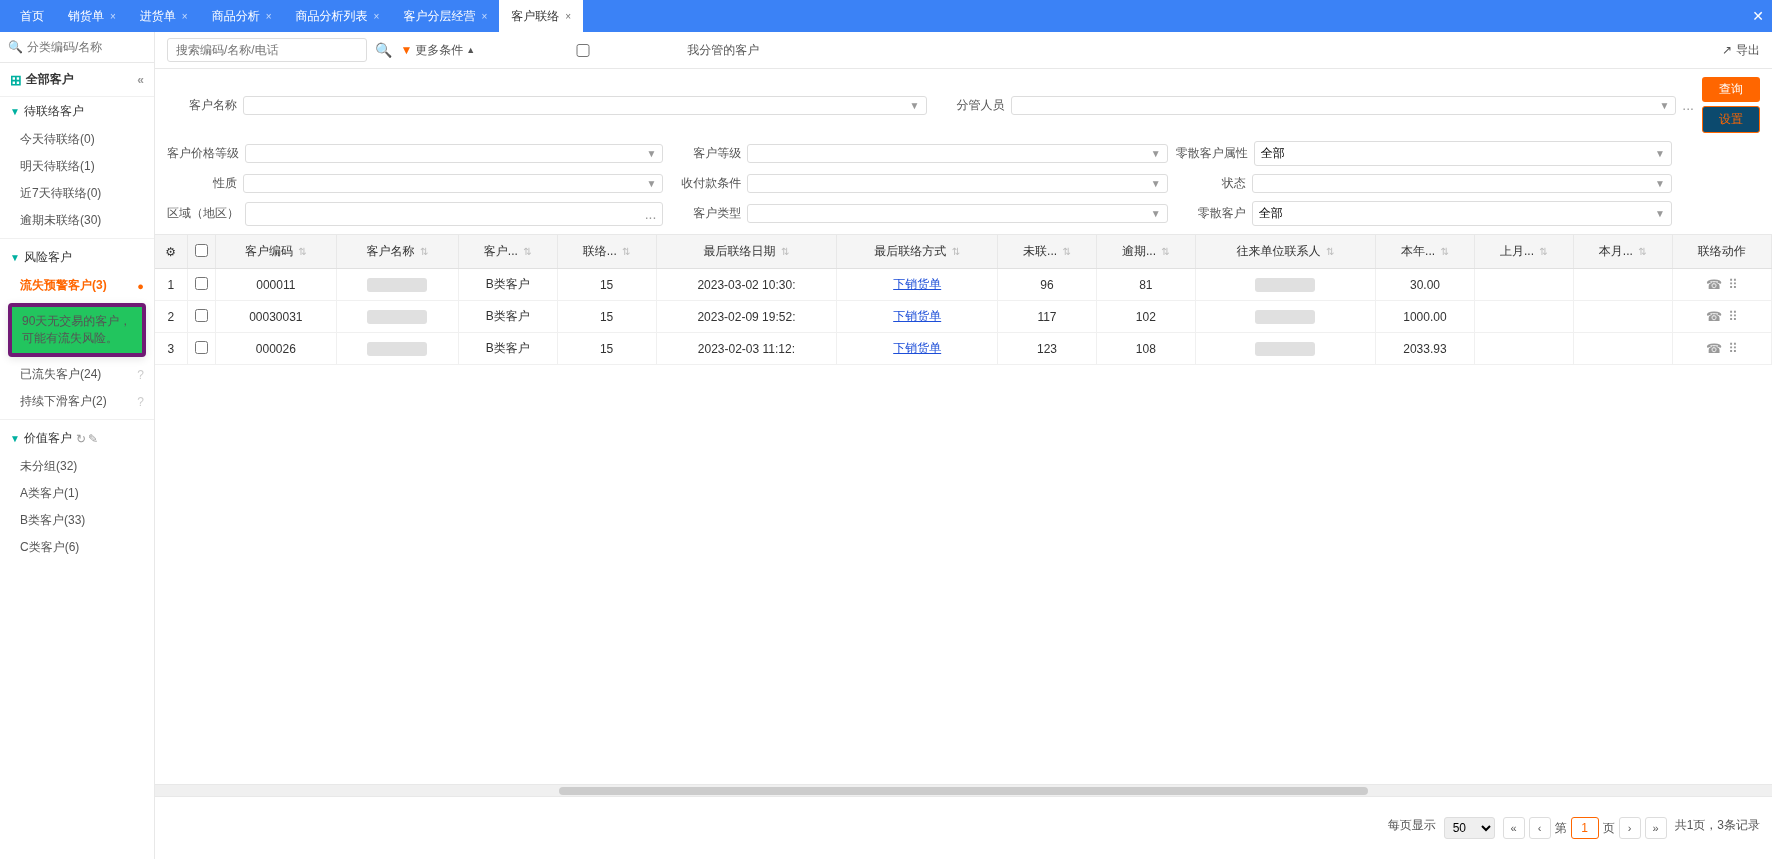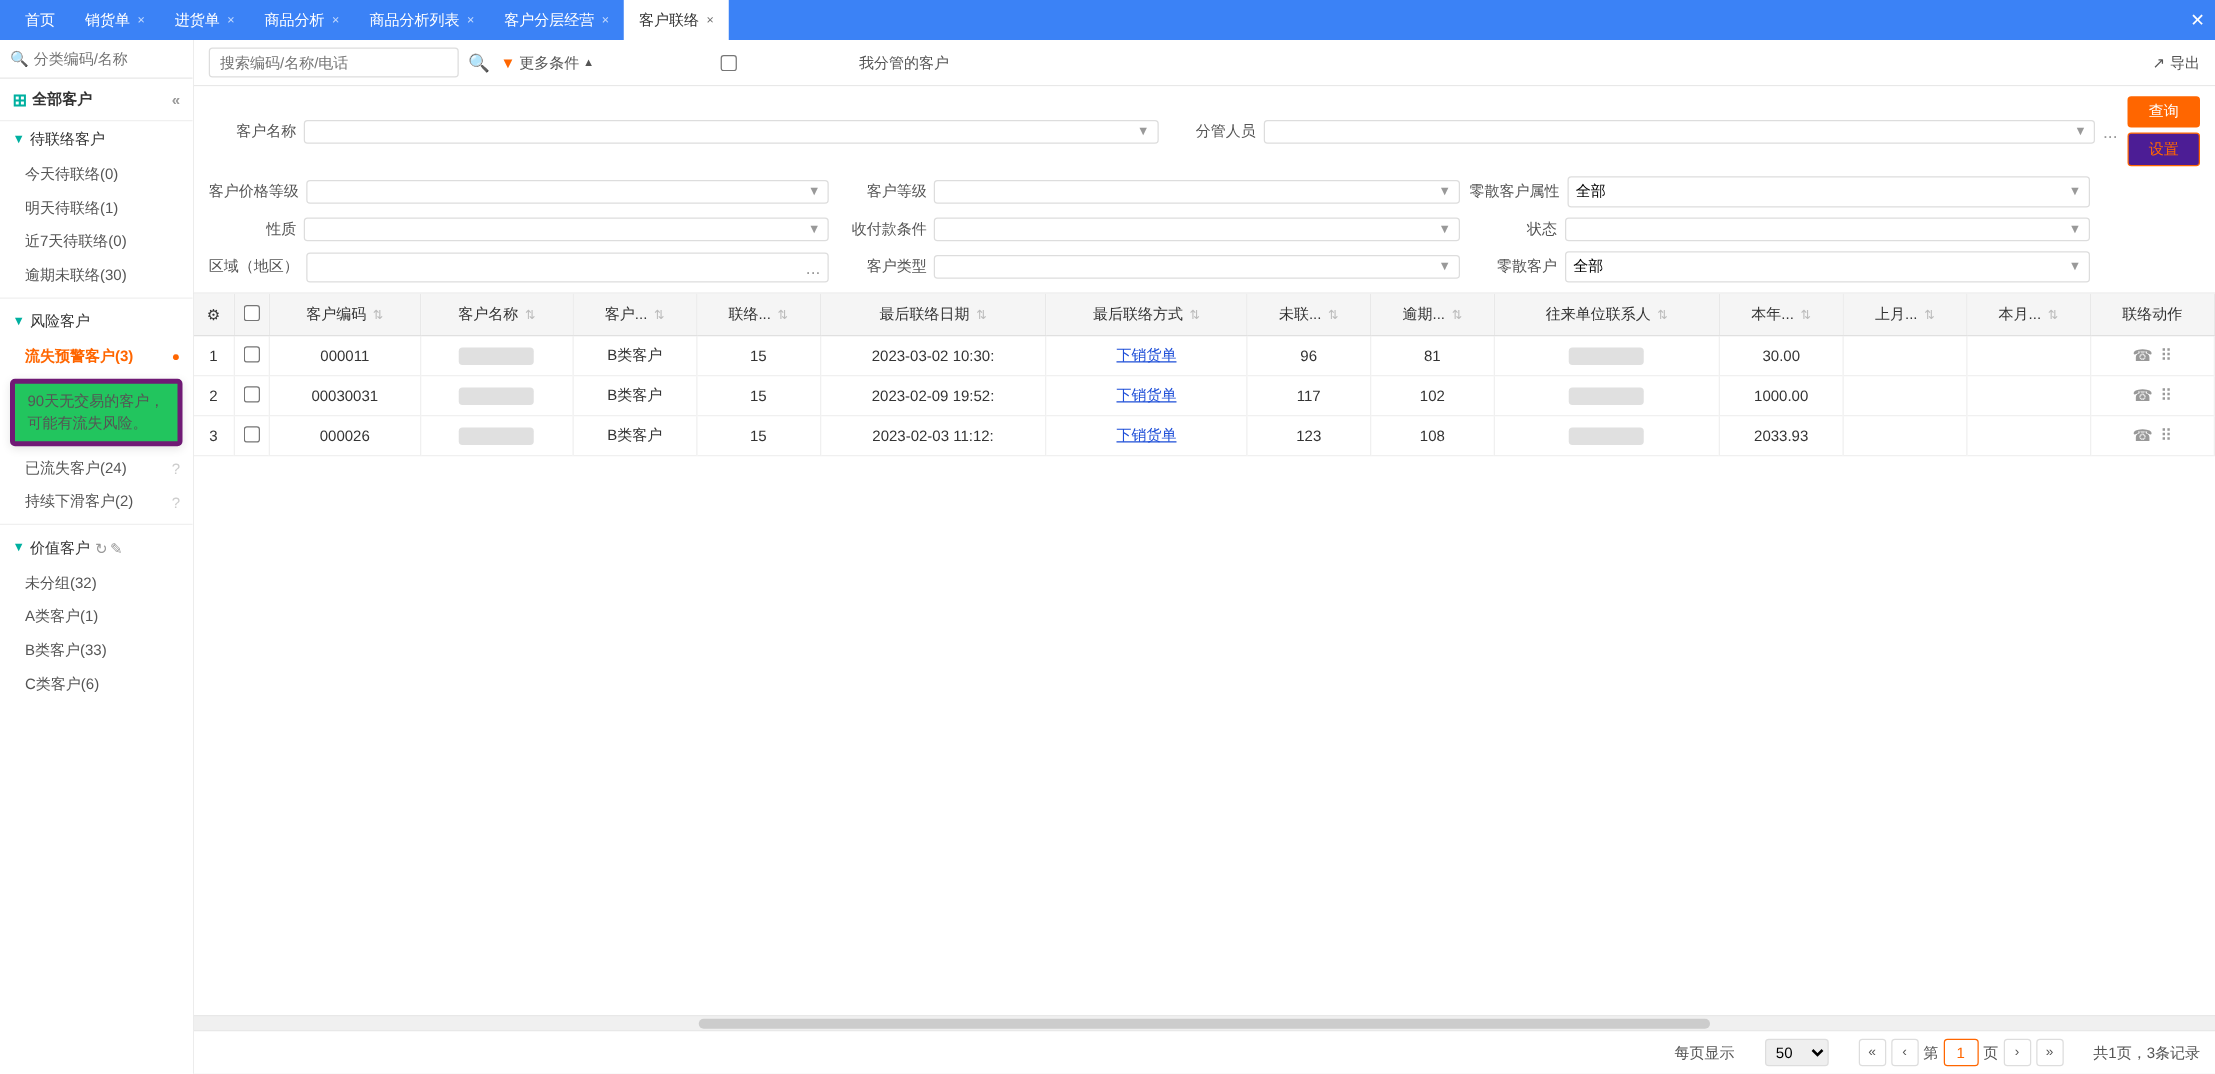--- a/index.html
+++ b/index.html
@@ -265,21 +265,21 @@
     .btn-query {
       background: #ff6600;
       color: white;
       border: none;
       border-radius: 3px;
       padding: 4px 16px;
       cursor: pointer;
       font-size: 12px;
     }
     .btn-settings {
-      background: #4c1d95;
+      background: #0c4a6e;
       color: #ff6600;
       border: 1px solid #ff6600;
       border-radius: 3px;
       padding: 4px 16px;
       cursor: pointer;
       font-size: 12px;
     }
 
     
     .table-container {
@@ -333,25 +333,24 @@
     .action-icon {
       color: #999;
       cursor: pointer;
       font-size: 13px;
     }
 
     
     .bottom-bar {
       background: white;
       border-top: 1px solid #e8e8e8;
-      padding: 6px 12px;
-      display: flex;
-      align-items: center;
+      padding: 20px 12px;
+      display: flex;
       justify-content: flex-end;
-      gap: 24px;
+      gap: 8px;
     }
     .bottom-bar .page-size-label { color: #555; }
     .bottom-bar select {
       border: 1px solid #ddd;
       border-radius: 3px;
       padding: 2px 4px;
       font-size: 12px;
       outline: none;
     }
     .bottom-bar .page-nav { display: flex; align-items: center; gap: 4px; }

